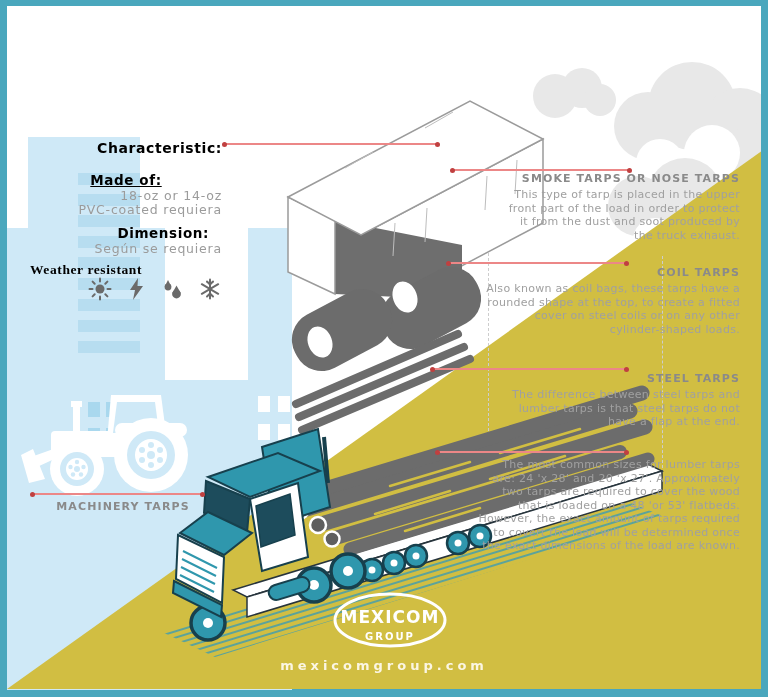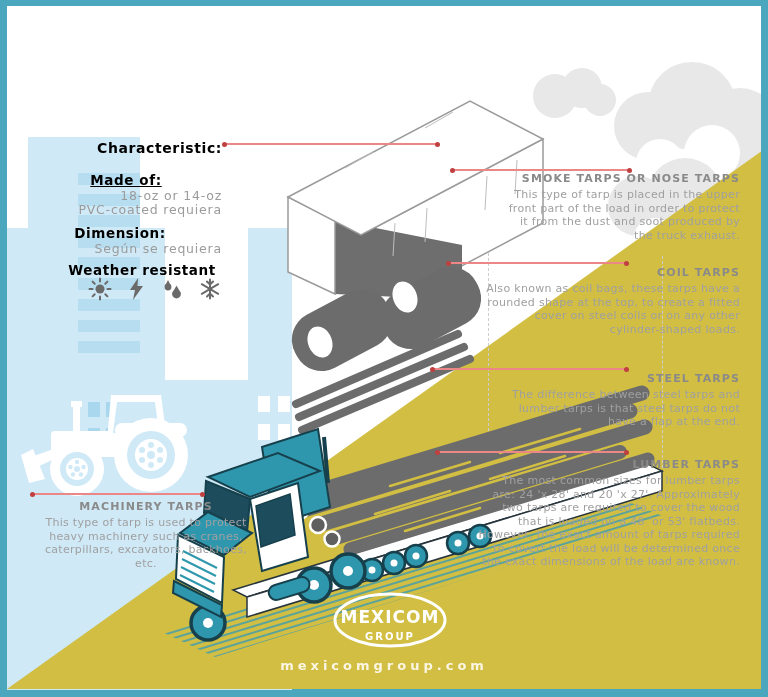--- a/index.html
+++ b/index.html
@@ -89,23 +89,23 @@
 
   <div class="dash" style="left:488px;top:158px;height:288px;"></div>
   <div class="dash" style="left:662px;top:256px;height:217px;"></div>
 
 
   <div>
     <div class="abs char-h z6" style="left:30px;top:140px;width:192px;text-align:right;font-size:14px;">Characteristic:</div>
     <div class="abs char-h z6" style="left:30px;top:172px;width:192px;text-align:center;text-decoration:underline;">Made of:</div>
     <div class="abs char-v z6" style="left:30px;top:188px;width:192px;text-align:right;">18-oz or 14-oz</div>
     <div class="abs char-v z6" style="left:30px;top:202px;width:192px;text-align:right;">PVC-coated requiera</div>
-    <div class="abs char-h z6" style="left:24px;top:225px;width:192px;text-align:center;">Dimension:</div>
+    <div class="abs char-h z6" style="left:17px;top:225px;width:192px;text-align:right;">Dimension:</div>
     <div class="abs char-v z6" style="left:30px;top:241px;width:192px;text-align:right;">Según se requiera</div>
-    <div class="abs char-h z6" style="left:46px;top:262px;width:192px;text-align:center;">Weather resistant</div>
+    <div class="abs char-h z6" style="left:30px;top:262px;width:192px;text-align:left;font-family:Liberation Serif, serif;">Weather resistant</div>
     <div class="abs icons-row z6" style="left:88px;top:277px;width:134px;height:24px;">
       <svg width="24" height="24" viewBox="0 0 24 24">
         <circle cx="12" cy="12" r="4.5" fill="#6a6a6a"></circle>
         <g stroke="#6a6a6a" stroke-width="2" stroke-linecap="round">
           <line x1="12" y1="1.5" x2="12" y2="4.5"></line>
             <line x1="12" y1="19.5" x2="12" y2="22.5"></line>
           <line x1="1.5" y1="12" x2="4.5" y2="12"></line>
             <line x1="19.5" y1="12" x2="22.5" y2="12"></line>
           <line x1="4.6" y1="4.6" x2="6.7" y2="6.7"></line>
             <line x1="17.3" y1="17.3" x2="19.4" y2="19.4"></line>
@@ -313,26 +313,24 @@
   </div>
   <div class="abs sec z6" style="right:28px;top:372px;width:250px;">
     <div class="sec-h">STEEL TARPS</div>
     <div class="sec-b">The difference between steel tarps and lumber tarps is that steel tarps do not have a flap at the end.</div>
   </div>
   <div class="abs sec z6" style="right:28px;top:266px;width:258px;">
     <div class="sec-h">COIL TARPS</div>
     <div class="sec-b">Also known as coil bags, these tarps have a rounded shape at the top, to create a fitted cover on steel coils or on any other cylinder-shaped loads.</div>
   </div>
   <div class="abs sec z6" style="right:28px;top:458px;width:262px;">
-    <div class="sec-h">LUMBER TARPS</div>
     <div class="sec-b">The most common sizes for lumber tarps are: 24 'x 28' and 20 'x 27'. Approximately two tarps are required to cover the wood that is loaded on a 48 'or 53' flatbeds. However, the exact amount of tarps required to covert the load will be determined once the exact dimensions of the load are known.</div>
   </div>
-  <div class="abs sec sec-center z6" style="left:37px;top:500px;width:218px;">
+  <div class="abs sec sec-center z6" style="left:14px;top:500px;width:218px;">
     <div class="sec-h">MACHINERY TARPS</div>
-    <div class="sec-b">This type of tarp is used to protect heavy machinery such as cranes, caterpillars, excavators, backhoes, etc.</div>
   </div>
 
   <svg class="abs z6" style="left:330px;top:590px;" width="120" height="64" viewBox="0 0 120 64">
     <ellipse cx="60" cy="30" rx="55" ry="26" fill="none" stroke="#ffffff" stroke-width="3"></ellipse>
     <text x="60" y="33" text-anchor="middle" fill="#ffffff" style="font:bold 17px 'DejaVu Sans',sans-serif;letter-spacing:1px;">MEXICOM</text>
     <text x="60" y="50" text-anchor="middle" fill="#ffffff" style="font:bold 10px 'DejaVu Sans',sans-serif;letter-spacing:2px;">GROUP</text>
   </svg>
   <div class="abs website z6" style="left:234px;top:658px;width:300px;">mexicomgroup.com</div>
 </div>
 

